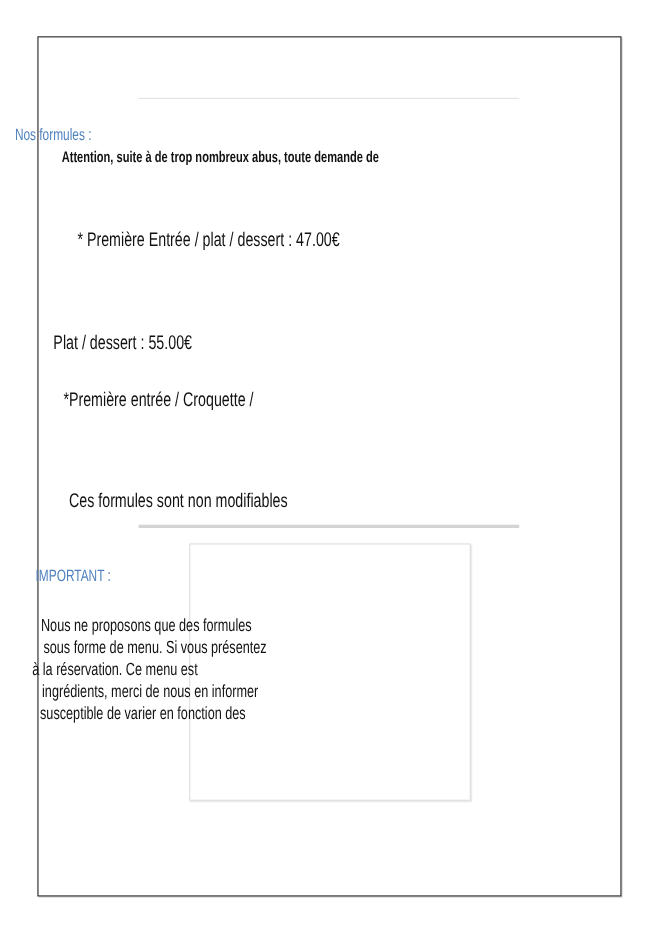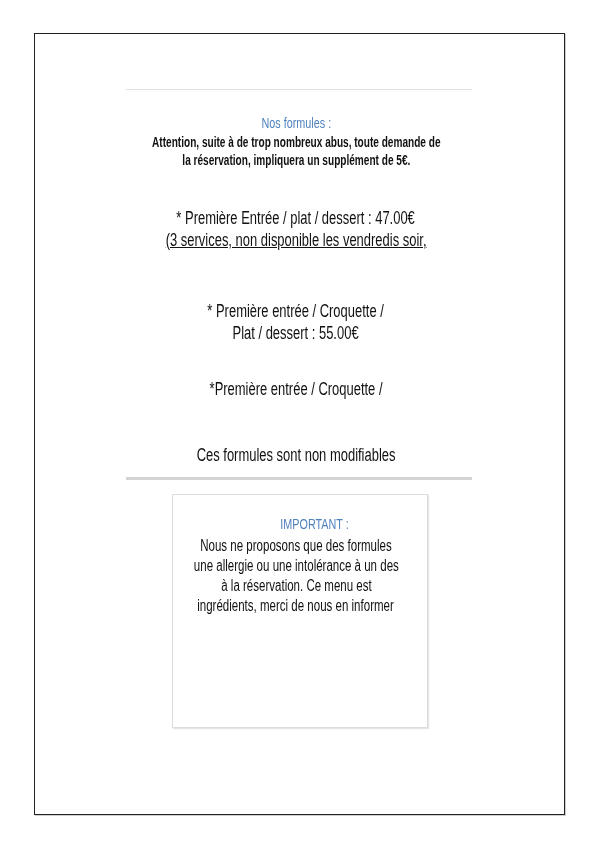--- a/index.html
+++ b/index.html
@@ -45,40 +45,41 @@
     .cond {
       display: inline-block;
       transform: scaleX(0.72);
       transform-origin: center;
       white-space: nowrap;
     }
     .block {
       position: absolute;
       left: 0;
       width: 592px;
-      text-align: center;
+      text-align: left;
       text-decoration: underline;
     }
     .line {
       display: block;
       height: 18px;
       line-height: 18px;
     }
     .title {
       color: #4f81bd;
       font-size: 15px;
     }
     .warn {
       font-size: 14px;
       font-weight: bold;
     }
     .formula {
       font-size: 18px;
       height: 22px;
       line-height: 22px;
+      padding-left: 24px;
     }
     .u {
       text-decoration: underline;
     }
     .note-box {
       position: absolute;
       left: 172px;
       top: 494px;
       width: 256px;
       height: 234px;
@@ -107,49 +108,47 @@
 <div class="divider-top"></div>
 
 <div class="block" style="top:114px;">
   <span class="line title">
     <span class="cond">Nos formules :</span>
   </span>
 </div>
 
 <div class="block" style="top:133px;">
   <span class="line warn"><span class="cond">Attention, suite à de trop nombreux abus, toute demande de</span></span>
-  <span class="line warn"><span class="cond">la réservation, impliquera un supplément de 5€.</span></span>
 </div>
 
 <div class="block" style="top:207px;">
   <span class="line formula"><span class="cond">*  Première Entrée / plat / dessert : 47.00€</span></span>
-  <span class="line formula"><span class="cond u">(3 services, non disponible les vendredis soir,</span></span>
 </div>
 
 <div class="block" style="top:300px;">
-  <span class="line formula"><span class="cond">* Première entrée / Croquette /</span></span>
   <span class="line formula"><span class="cond">Plat / dessert : 55.00€</span></span>
 </div>
 
-<div class="block" style="top:378px;">
+<div class="block" style="top:352px;">
   <span class="line formula"><span class="cond">*Première entrée / Croquette /</span></span>
 </div>
 
 <div class="block" style="top:444px;">
   <span class="line formula"><span class="cond">Ces formules sont non modifiables</span></span>
 </div>
 
 <div class="divider-bottom"></div>
 
 <div class="note-box"></div>
 
 <div class="block" style="top:515px;padding-left:19px;">
   <span class="line imp-title">
     <span class="cond">IMPORTANT :</span>
   </span>
 </div>
 
-<div class="block" style="top:536px;">
+<div class="block" style="top:560px;">
   <span class="note-line"><span class="cond">Nous ne proposons que des formules</span></span>
-  <span class="note-line"><span class="cond">une allergie ou une intolérance à un des</span></span>
+  <span class="note-line"><span class="cond">sous forme de menu. Si vous présentez</span></span>
   <span class="note-line"><span class="cond">à la réservation. Ce menu est</span></span>
   <span class="note-line"><span class="cond">ingrédients, merci de nous en informer</span></span>
+  <span class="note-line"><span class="cond">susceptible de varier en fonction des</span></span>
 </div>
 
 </body></html>

